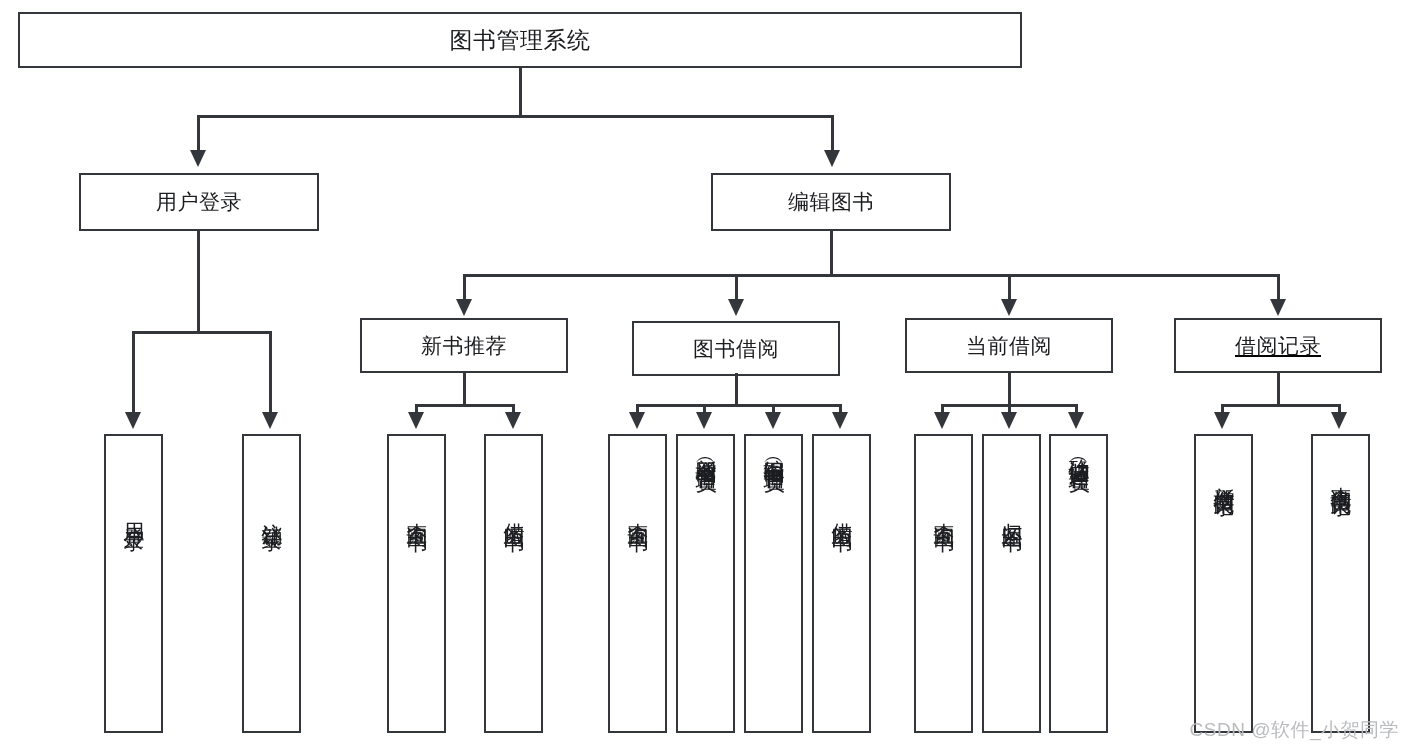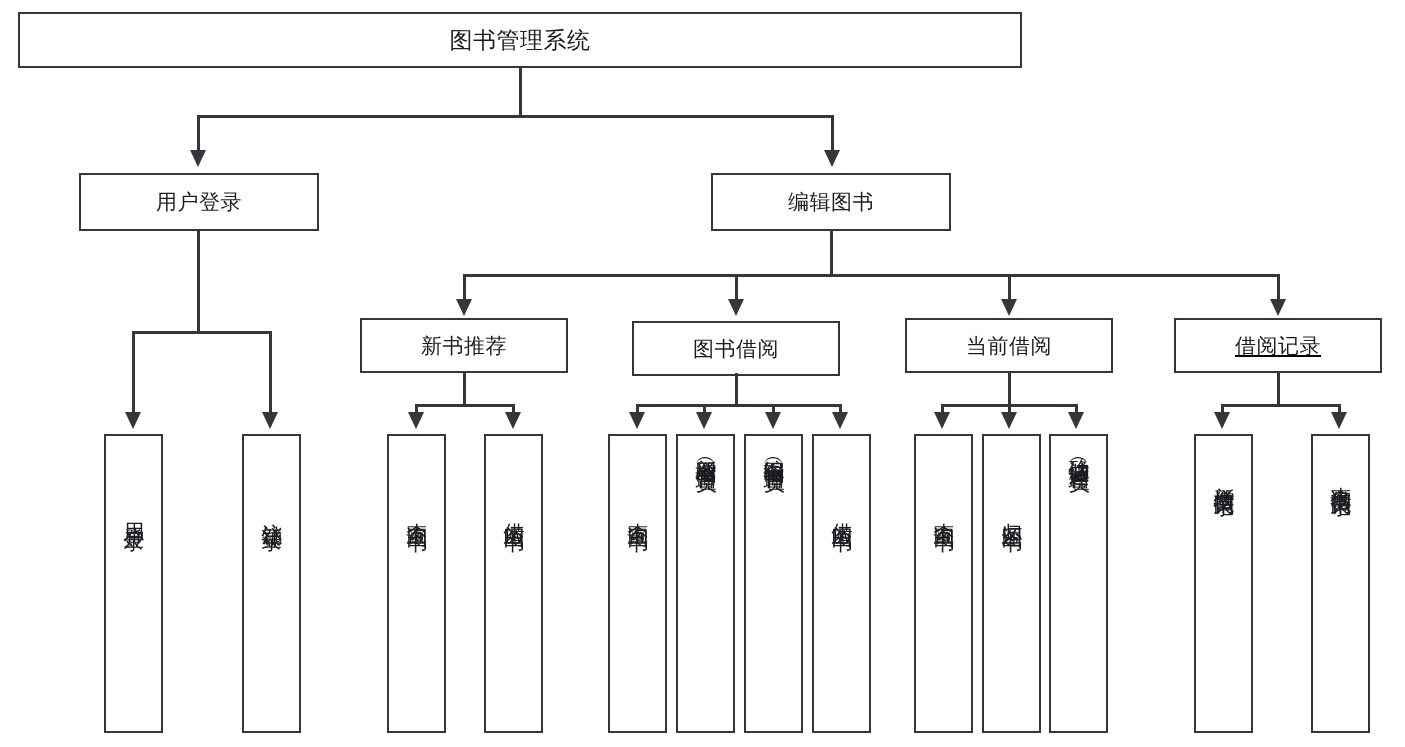--- a/index.html
+++ b/index.html
@@ -216,14 +216,15 @@
     <span class="label">确认归还（管理员）</span>
   </div>
 
   <div class="node leaf tall" style="left:1194px; top:434px; width:59px; height:299px; padding-top:34px;">
     <span class="label">新增借阅记录</span>
   </div>
   <div class="node leaf tall" style="left:1311px; top:434px; width:59px; height:299px; padding-top:34px;">
     <span class="label">查询借阅记录</span>
   </div>
 
+  <div id="watermark">CSDN @软件_小贺同学</div>
 
 </div>
 
 </body></html>

